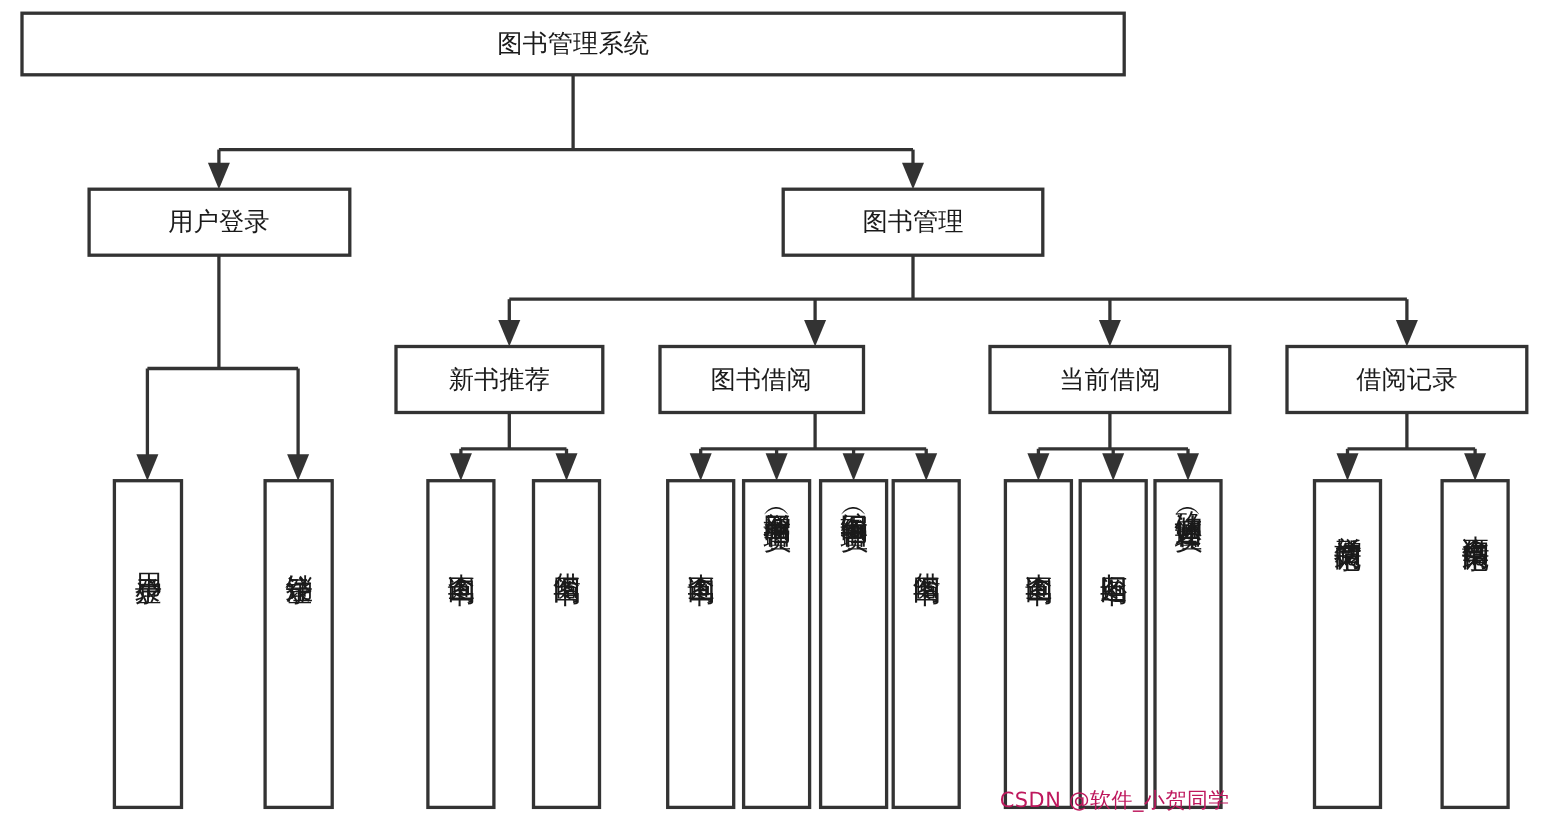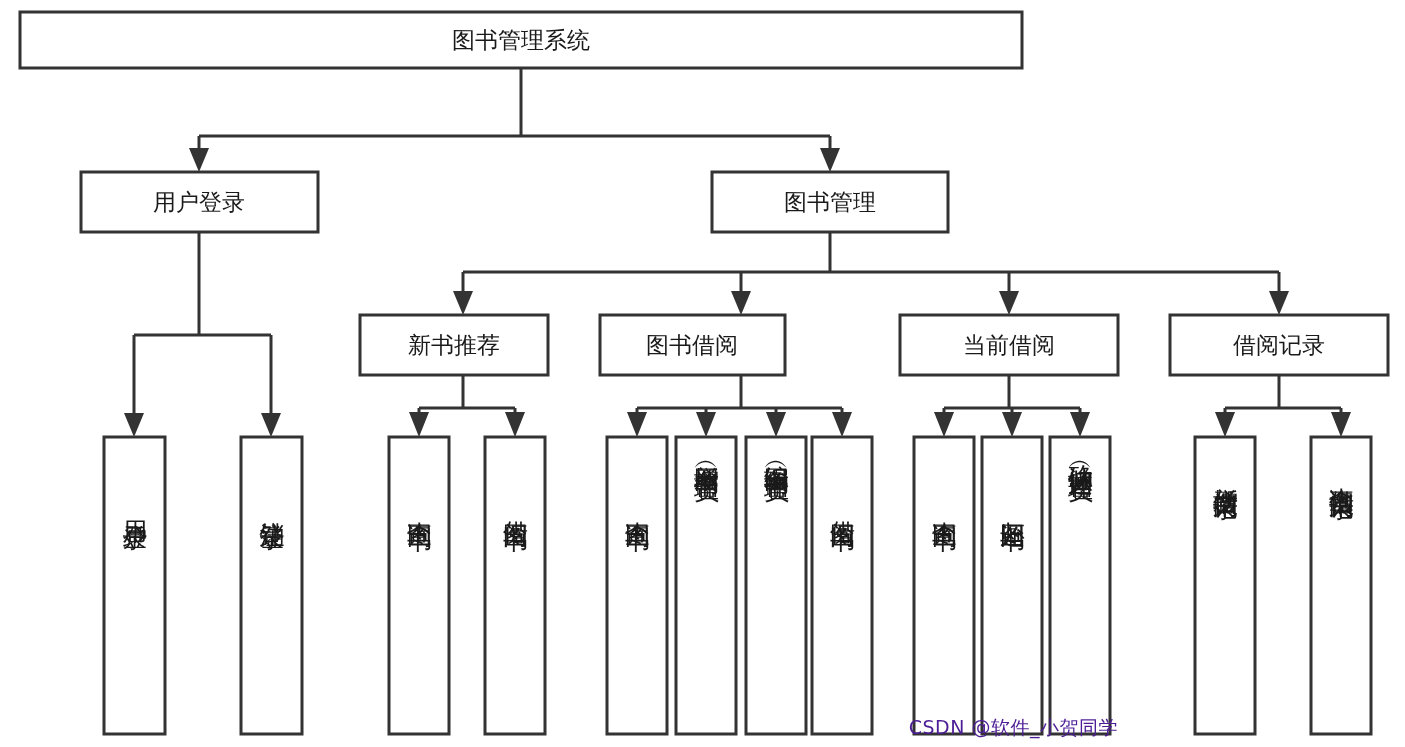--- a/index.html
+++ b/index.html
@@ -64,21 +64,21 @@
     letter-spacing: 2px;
     color: #1a1a1a;
     white-space: nowrap;
   }
   #watermark {
     position: absolute;
     right: 12px;
     bottom: 6px;
     font-family: "DejaVu Sans", "Liberation Sans", sans-serif;
     font-size: 19px;
-    color: #4c1d95;
+    color: #be185d;
     letter-spacing: 0.5px;
     white-space: nowrap;
   }
 </style>
 </head>
 <body>
 
 <div id="diagram-root">
 
   <svg class="flow" viewBox="0 0 1405 747">

